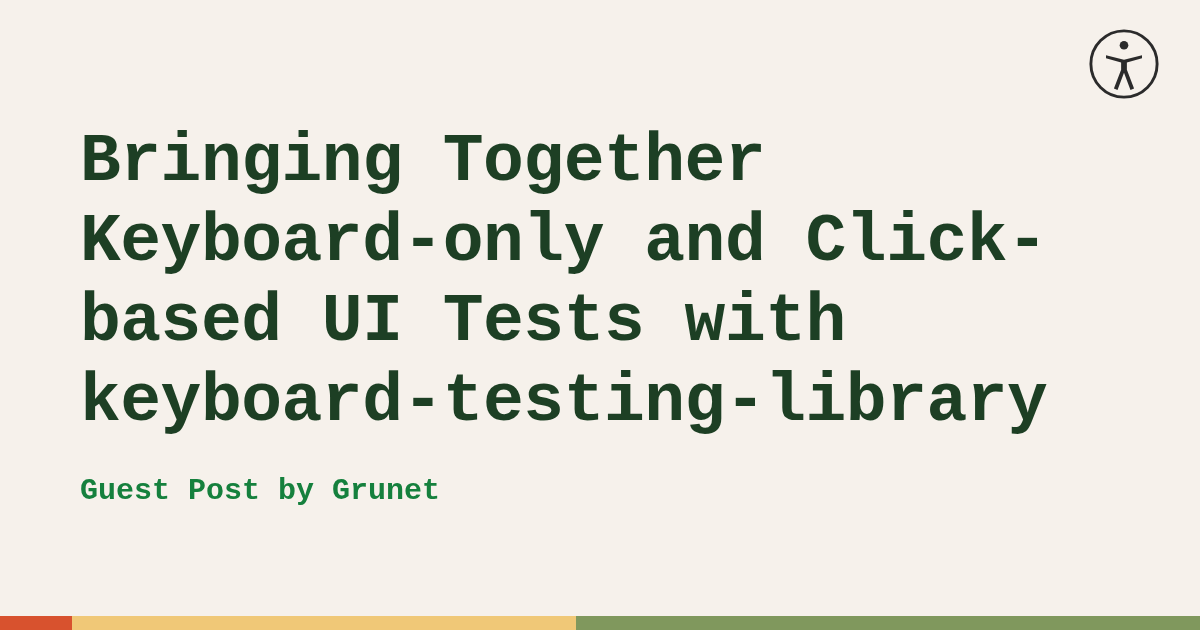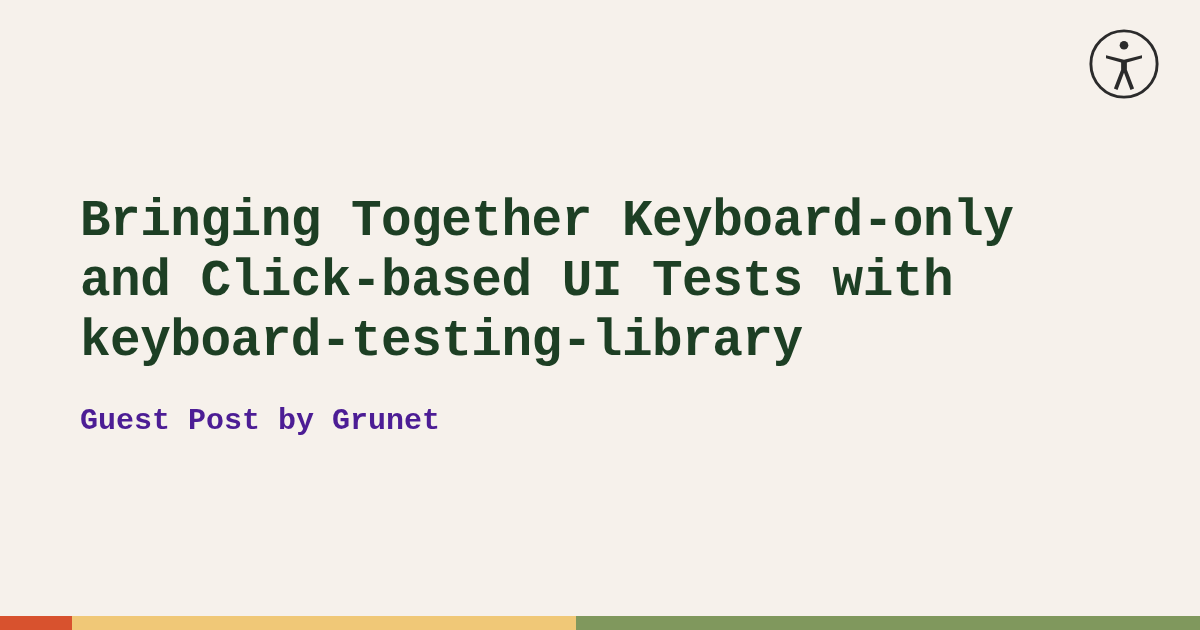--- a/index.html
+++ b/index.html
@@ -25,32 +25,32 @@
     .icon-wrapper {
       position: absolute;
       top: 28px;
       right: 40px;
     }
     .accessibility-icon svg {
       width: 72px;
       height: 72px;
     }
     .title {
-      font-size: 51px;
+      font-size: 68px;
       font-weight: 900;
       color: #1d3f24;
       line-height: 1.18;
       letter-spacing: -0.5px;
       margin-bottom: 32px;
       font-family: 'Rockwell', 'Courier New', Georgia, serif;
     }
     .subtitle {
       font-size: 30px;
       font-weight: 700;
-      color: #4c1d95;
+      color: #15803d;
       font-family: 'Rockwell', 'Courier New', Georgia, serif;
     }
     .footer-stripe {
       position: absolute;
       bottom: 0;
       left: 0;
       width: 100%;
       height: 14px;
       display: flex;
     }

